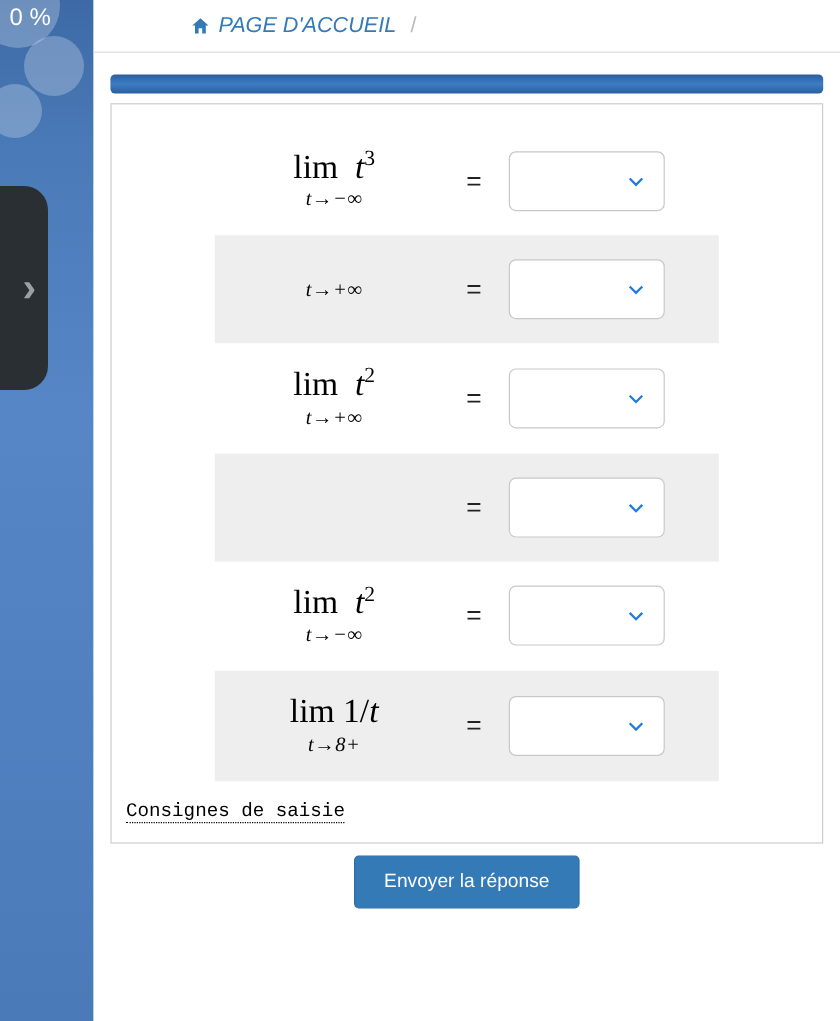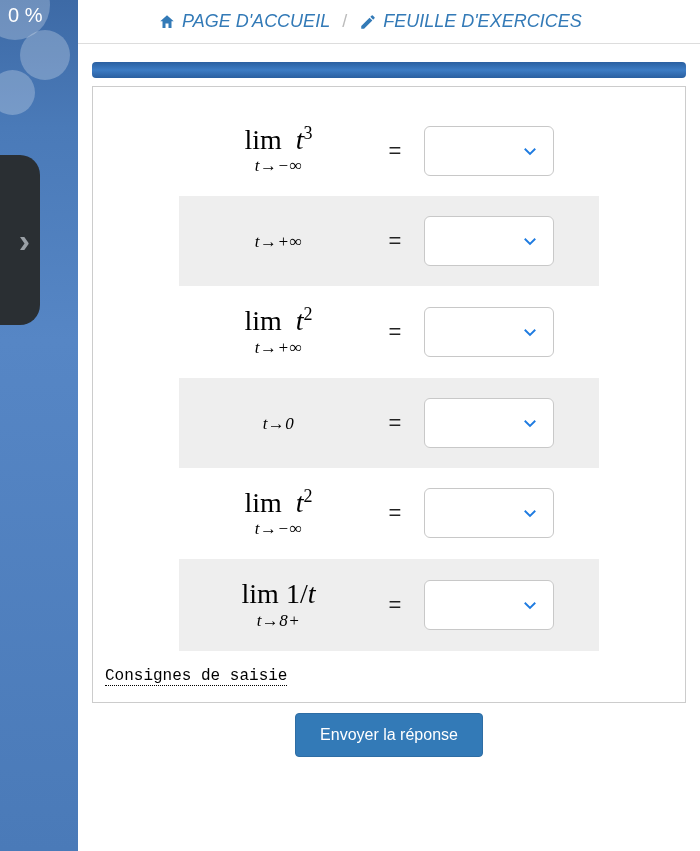--- a/index.html
+++ b/index.html
@@ -163,26 +163,20 @@
 
 <div class="main">
   <div class="breadcrumb">
     <a>
       <svg viewBox="0 0 24 24">
           <path d="M12 3l9 8h-3v9h-4v-6H10v6H6v-9H3z"></path>
         </svg>
       <span>PAGE D'ACCUEIL</span>
     </a>
     <span class="sep">/</span>
-    <a>
-      <svg viewBox="0 0 24 24">
-          <path d="M3 17.25V21h3.75L17.81 9.94l-3.75-3.75L3 17.25zM20.71 7.04a1 1 0 0 0 0-1.41l-2.34-2.34a1 1 0 0 0-1.41 0L15.13 5.13l3.75 3.75 1.83-1.84z"></path>
-        </svg>
-      <span>FEUILLE D'EXERCICES</span>
-    </a>
   </div>
 
   <div class="blue-bar"></div>
 
   <div class="panel">
     <div class="exercises">
 
       <div class="row">
         <div class="math-expr">
           <div class="math-top"><span>lim</span>&nbsp;&nbsp;<span></span><span class="var">t</span><sup>3</sup></div>
@@ -216,21 +210,20 @@
         <div class="eq">=</div>
         <div class="dropdown">
           <svg viewBox="0 0 24 24">
               <polyline points="5 9 12 16 19 9"></polyline>
             </svg>
         </div>
       </div>
 
       <div class="row">
         <div class="math-expr">
-          <div class="math-sub">t→0</div>
         </div>
         <div class="eq">=</div>
         <div class="dropdown">
           <svg viewBox="0 0 24 24">
               <polyline points="5 9 12 16 19 9"></polyline>
             </svg>
         </div>
       </div>
 
       <div class="row">

